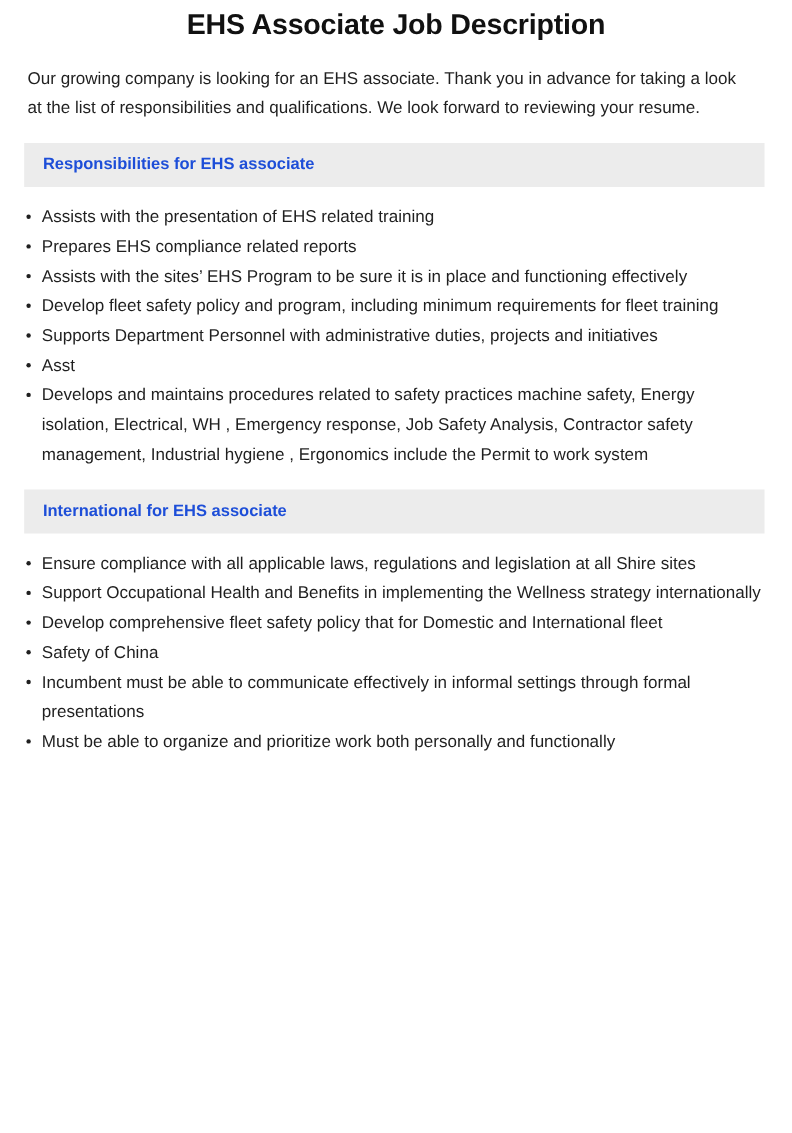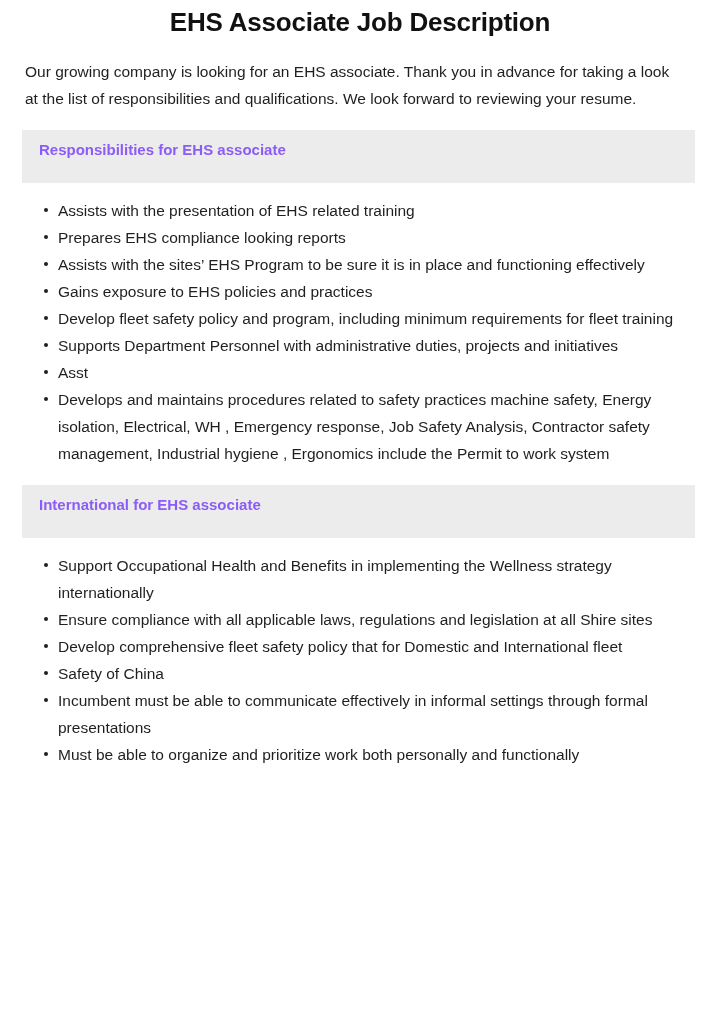--- a/index.html
+++ b/index.html
@@ -43,32 +43,32 @@
     color: #1f1f1f;
   }
 
   .section {
     margin: 0;
   }
 
   .section-header {
     background: #ececec;
     margin: 18px 25px 0 22px;
-    padding: 11px 0 24px 17px;
+    padding: 11px 0 11px 17px;
     font-size: 15px;
     font-weight: bold;
-    color: #8b5cf6;
+    color: #1d4ed8;
     line-height: 18px;
     box-sizing: border-box;
   }
 
   .bullet-list {
     list-style: none;
     margin: 0;
-    padding: 14px 24px 0 44px;
+    padding: 14px 24px 0 24px;
   }
 
   .bullet-list li {
     position: relative;
     padding-left: 14px;
     margin: 0 0 0 0;
     font-size: 15.5px;
     line-height: 27px;
     color: #1f1f1f;
   }
@@ -90,35 +90,34 @@
 <div class="page">
 
   <h1 class="doc-title">EHS Associate Job Description</h1>
 
   <p class="intro">Our growing company is looking for an EHS associate. Thank you in advance for taking a look at the list of responsibilities and qualifications. We look forward to reviewing your resume.</p>
 
   <div class="section">
     <div class="section-header">Responsibilities for EHS associate</div>
     <ul class="bullet-list">
         <li>Assists with the presentation of EHS related training</li>
-        <li>Prepares EHS compliance looking reports</li>
+        <li>Prepares EHS compliance related reports</li>
         <li>Assists with the sites’ EHS Program to be sure it is in place and functioning effectively</li>
-        <li>Gains exposure to EHS policies and practices</li>
         <li>Develop fleet safety policy and program, including minimum requirements for fleet training</li>
         <li>Supports Department Personnel with administrative duties, projects and initiatives</li>
         <li>Asst</li>
         <li>Develops and maintains procedures related to safety practices machine safety, Energy isolation, Electrical, WH , Emergency response, Job Safety Analysis, Contractor safety management, Industrial hygiene , Ergonomics include the Permit to work system</li>
       </ul>
   </div>
 
   <div class="section">
     <div class="section-header">International for EHS associate</div>
     <ul class="bullet-list">
+        <li>Ensure compliance with all applicable laws, regulations and legislation at all Shire sites</li>
         <li>Support Occupational Health and Benefits in implementing the Wellness strategy internationally</li>
-        <li>Ensure compliance with all applicable laws, regulations and legislation at all Shire sites</li>
         <li>Develop comprehensive fleet safety policy that for Domestic and International fleet</li>
         <li>Safety of China</li>
         <li>Incumbent must be able to communicate effectively in informal settings through formal presentations</li>
         <li>Must be able to organize and prioritize work both personally and functionally</li>
       </ul>
   </div>
 
 </div>
 
 </body></html>

